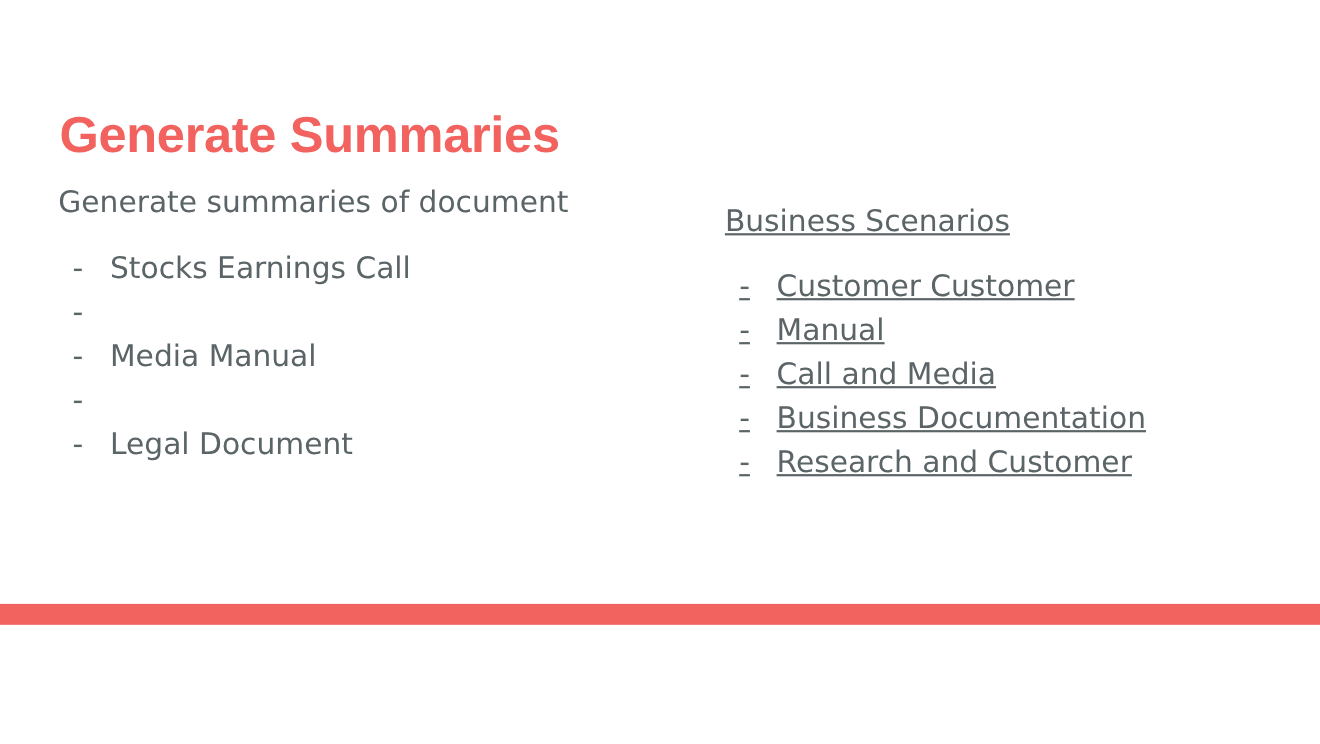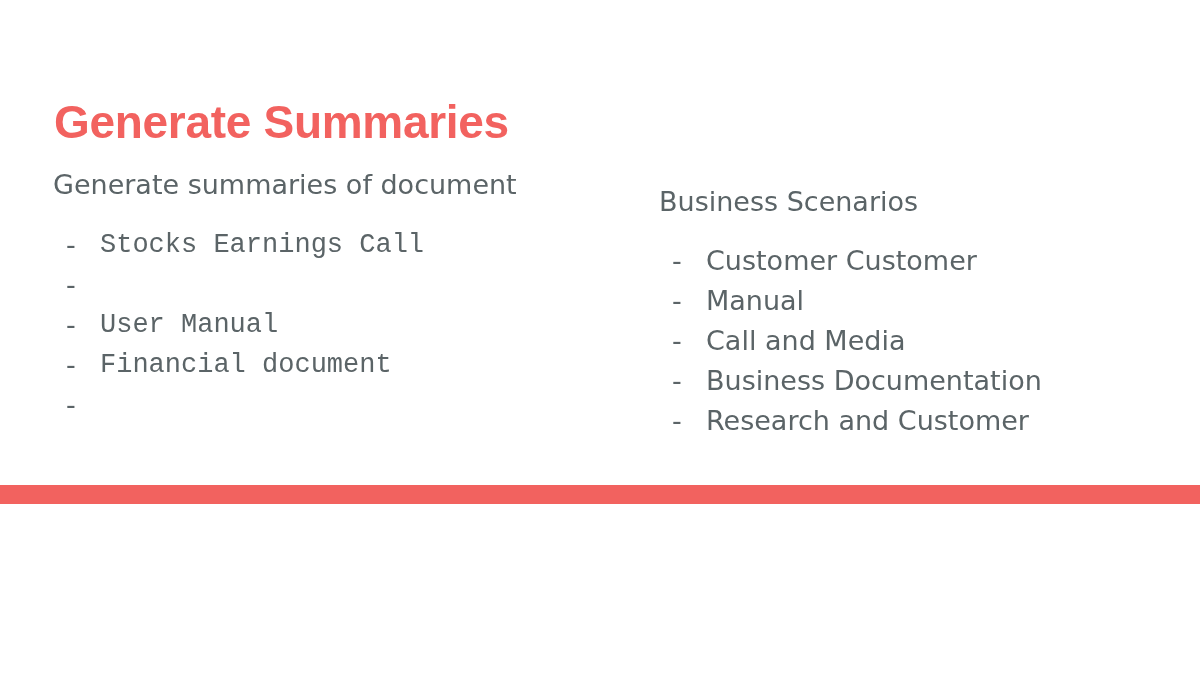--- a/index.html
+++ b/index.html
@@ -10,21 +10,21 @@
     width: 1200px;
     height: 676px;
     background: #ffffff;
     font-family: "DejaVu Sans", sans-serif;
     overflow: hidden;
   }
 
   .slide {
     position: relative;
     width: 1200px;
-    height: 504px;
+    height: 568px;
     background: #ffffff;
     box-sizing: border-box;
   }
 
   
   .slide-title {
     position: absolute;
     left: 54px;
     top: 66px;
     font-family: "Liberation Sans", sans-serif;
@@ -46,20 +46,21 @@
   .col-left {
     left: 53px;
     top: 165px;
     width: 560px;
   }
 
   .col-right {
     left: 659px;
     top: 182px;
     width: 510px;
+    text-decoration: underline;
   }
 
   .col-heading {
     font-size: 27px;
     line-height: 40px;
     color: #5b6467;
     font-weight: normal;
     margin: 0;
     white-space: nowrap;
   }
@@ -93,21 +94,20 @@
     box-sizing: border-box;
     color: #5b6467;
   }
 
   .bullet-text {
     flex: 1 1 auto;
   }
 
   .col-left .bullet-text {
     max-width: 420px;
-    font-family: Liberation Mono, monospace;
   }
 
   
   .bottom-bar {
     position: absolute;
     left: 0;
     bottom: 0;
     width: 1200px;
     height: 19px;
     background: #f2625f;
@@ -125,28 +125,28 @@
     <ul class="bullet-list">
       <li class="bullet-item">
         <span class="bullet-dash">-</span>
         <span class="bullet-text">Stocks Earnings Call</span>
       </li>
       <li class="bullet-item">
         <span class="bullet-dash">-</span>
       </li>
       <li class="bullet-item">
         <span class="bullet-dash">-</span>
-        <span class="bullet-text">User Manual</span>
+        <span class="bullet-text">Media Manual</span>
       </li>
       <li class="bullet-item">
         <span class="bullet-dash">-</span>
-        <span class="bullet-text">Financial document</span>
       </li>
       <li class="bullet-item">
         <span class="bullet-dash">-</span>
+        <span class="bullet-text">Legal Document</span>
       </li>
     </ul>
   </div>
 
   <div class="col col-right">
     <div class="col-heading">Business Scenarios</div>
     <ul class="bullet-list">
       <li class="bullet-item">
         <span class="bullet-dash">-</span>
         <span class="bullet-text">Customer Customer</span>

